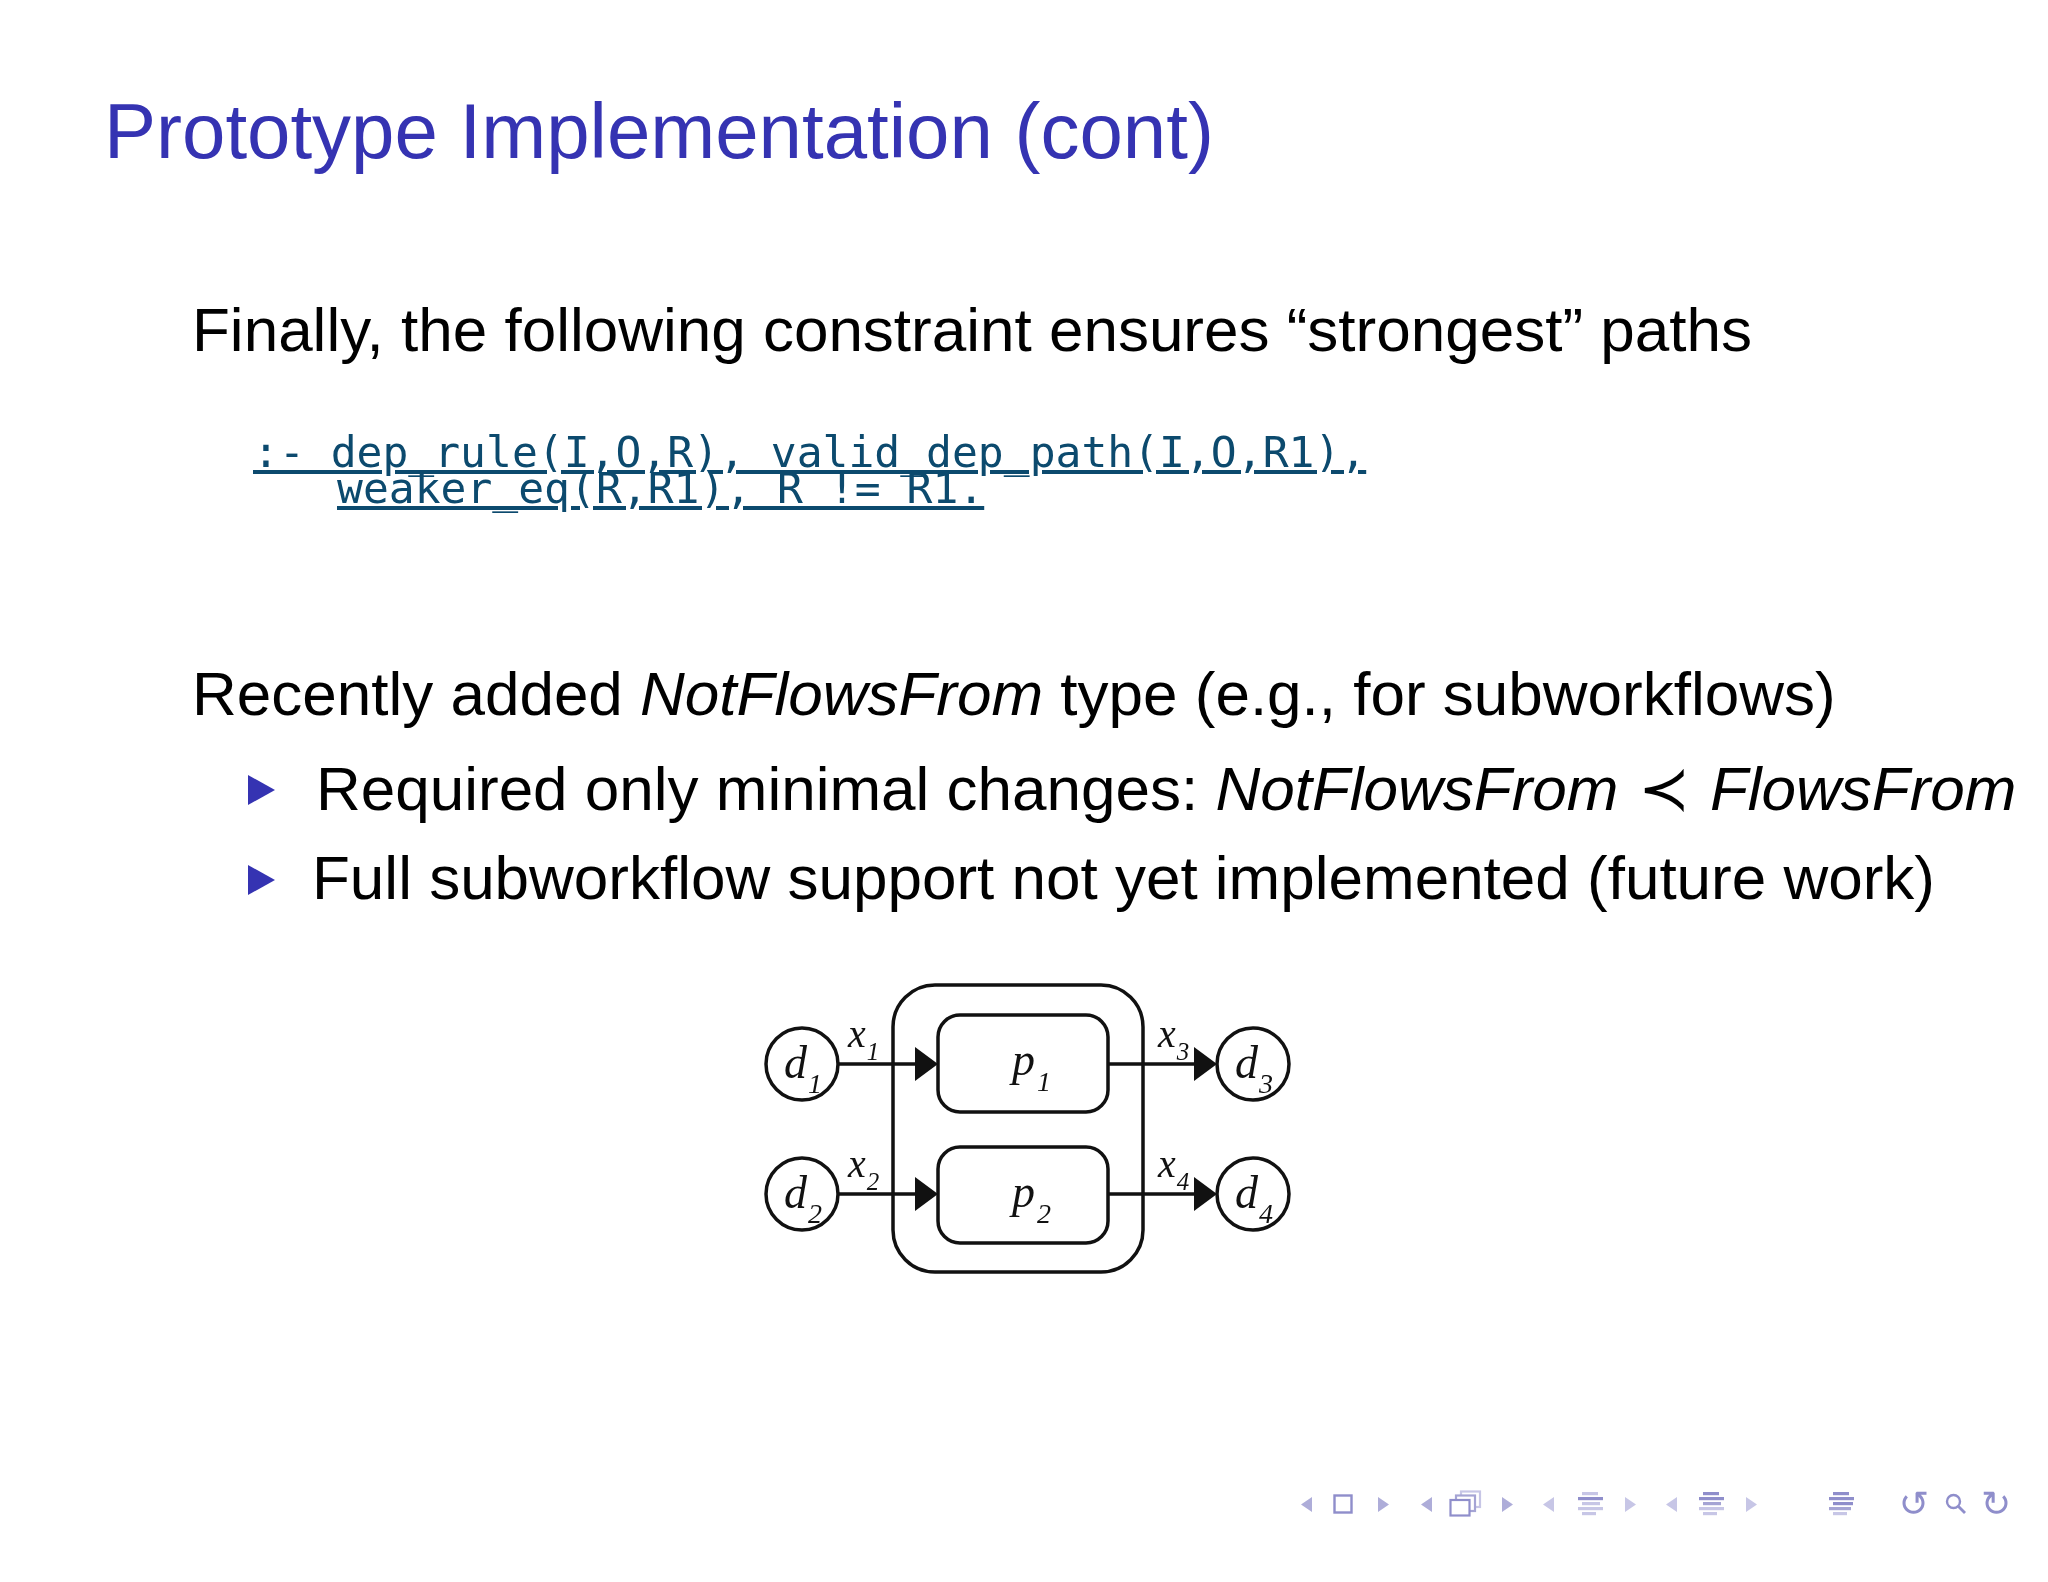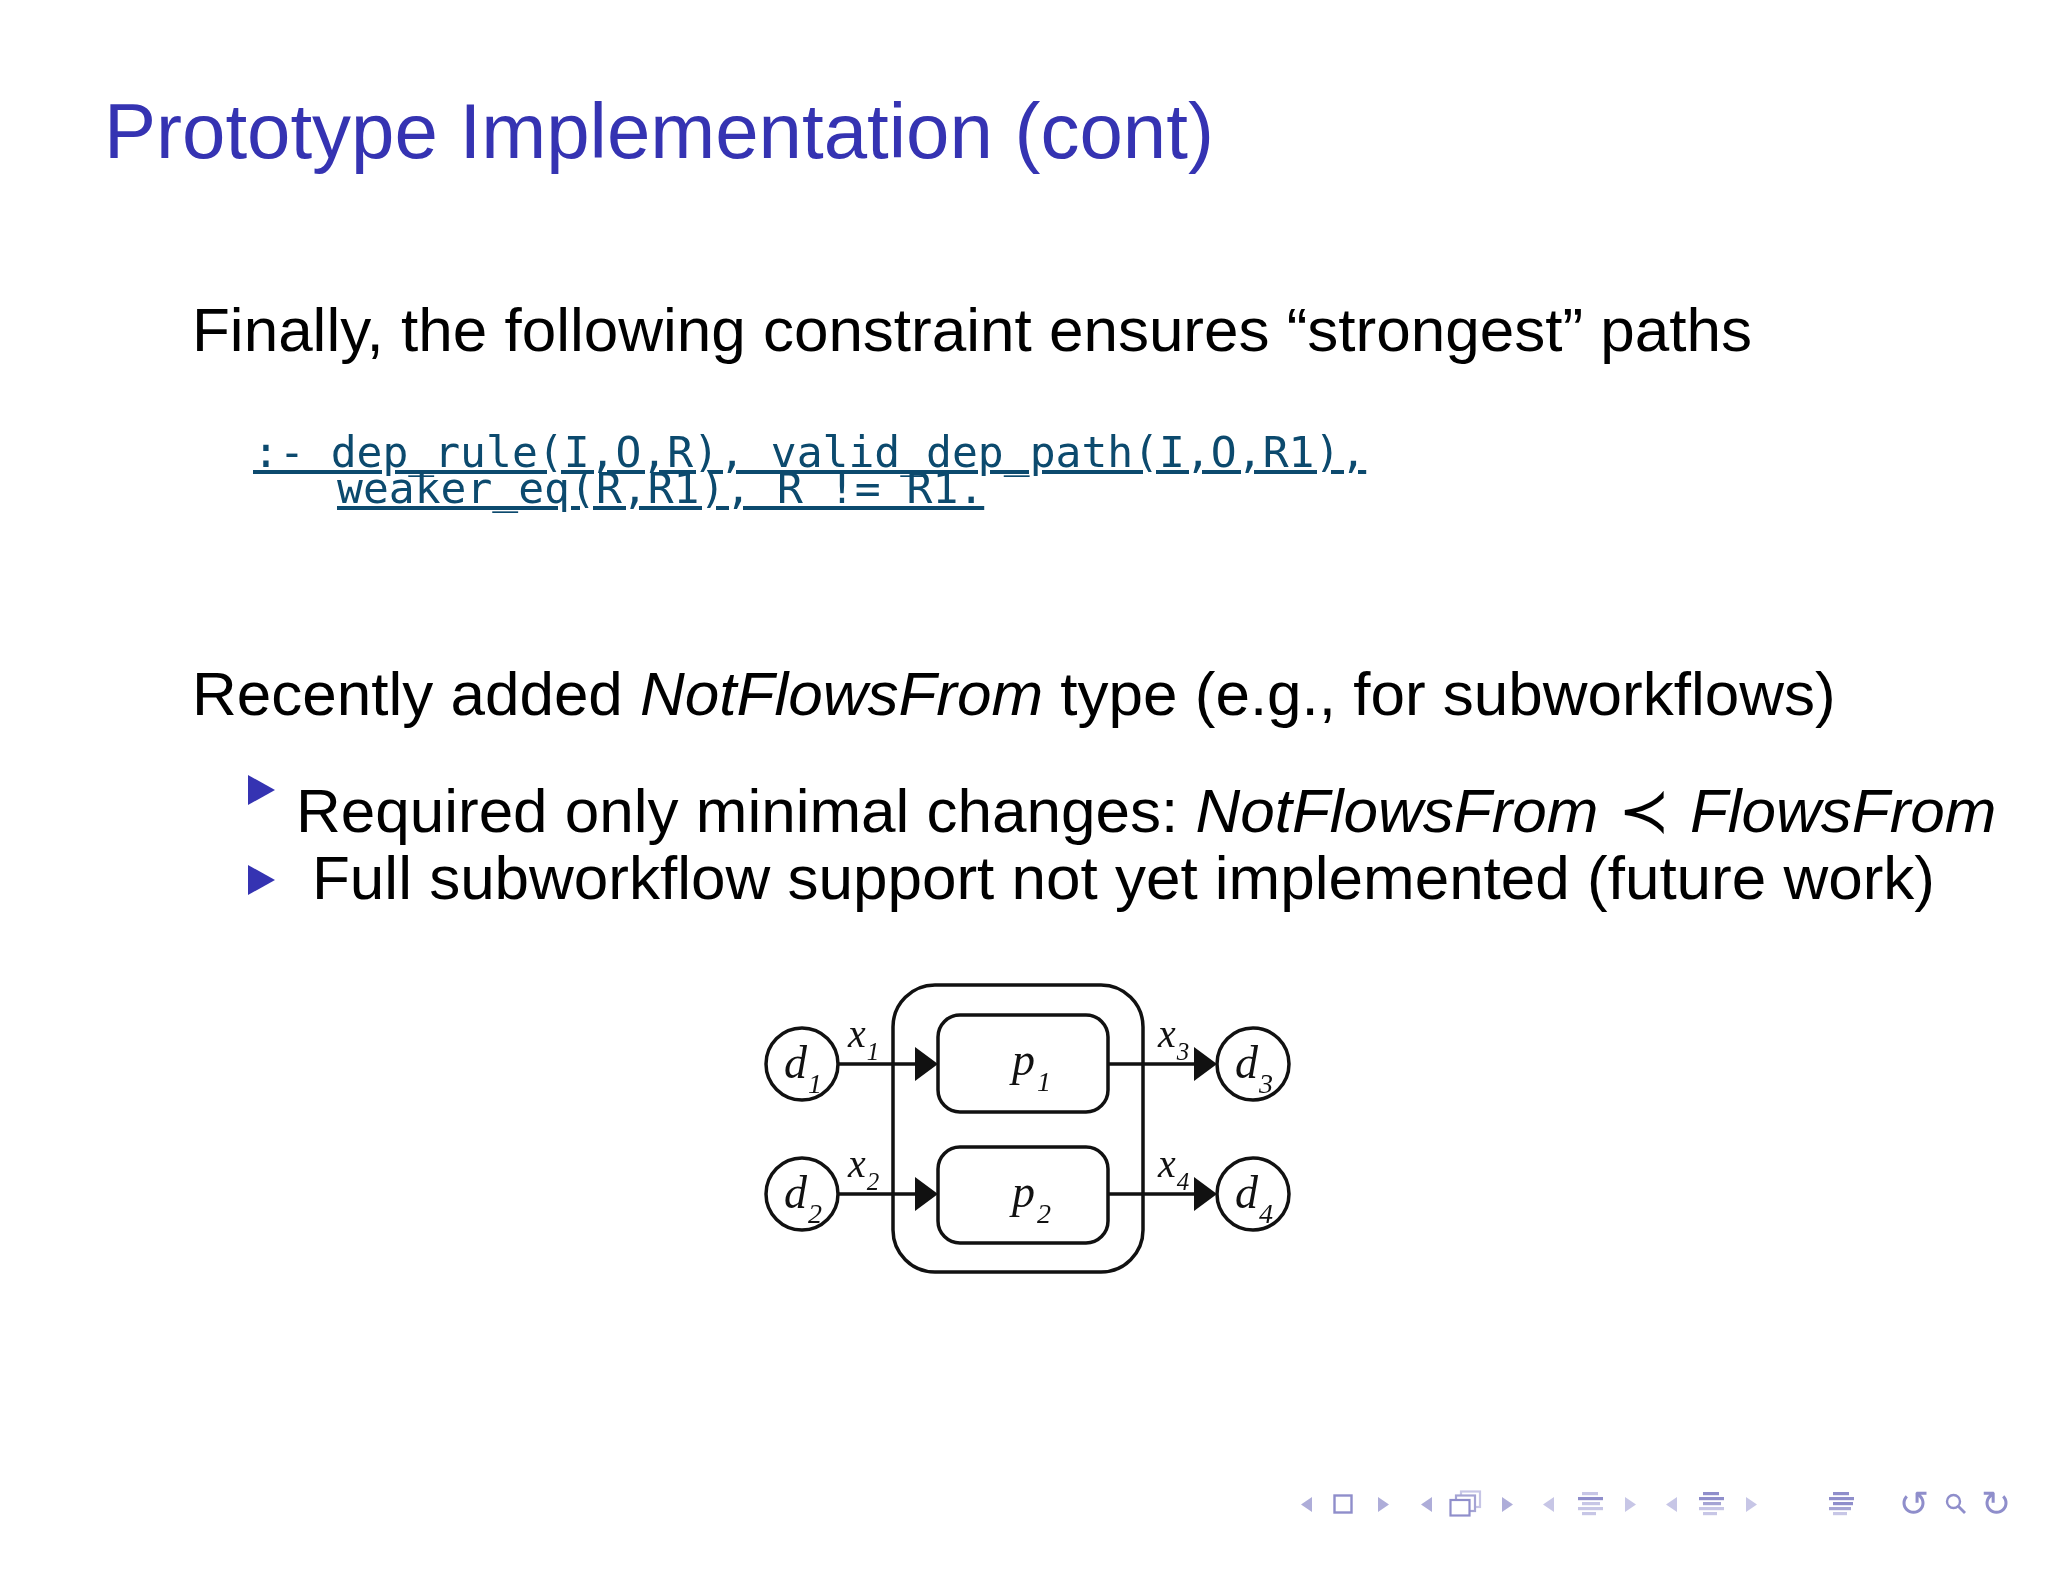--- a/index.html
+++ b/index.html
@@ -44,21 +44,21 @@
   <div class="t body-text" style="left:192px; top:299px;">Finally, the following constraint ensures “strongest” paths</div>
 
   <div class="t code-text" style="left:253px; top:431px;">:- dep_rule(I,O,R), valid_dep_path(I,O,R1),</div>
   <div class="t code-text" style="left:337px; top:467px;">weaker_eq(R,R1), R != R1.</div>
 
   <div class="t body-text" style="left:192px; top:663px;">
     <span>Recently added </span><span class="em">NotFlowsFrom</span><span> type (e.g., for subworkflows)</span>
   </div>
 
   <div class="bullet-tri" style="left:248px; top:775px;"></div>
-  <div class="t body-text" style="left:296px; top:758px;margin-top:22px;">
+  <div class="t body-text" style="left:316px; top:758px;">
     <span>Required only minimal changes: </span><span class="em">NotFlowsFrom</span><span class="prec"> ≺ </span><span class="em">FlowsFrom</span><span></span>
   </div>
 
   <div class="bullet-tri" style="left:248px; top:865px;"></div>
   <div class="t body-text" style="left:312px; top:847px;text-align:right;">
     <span>Full subworkflow support not yet implemented (future work)</span>
   </div>
 
   <svg class="diagram-svg" width="540" height="350" viewBox="0 0 540 350">
 

